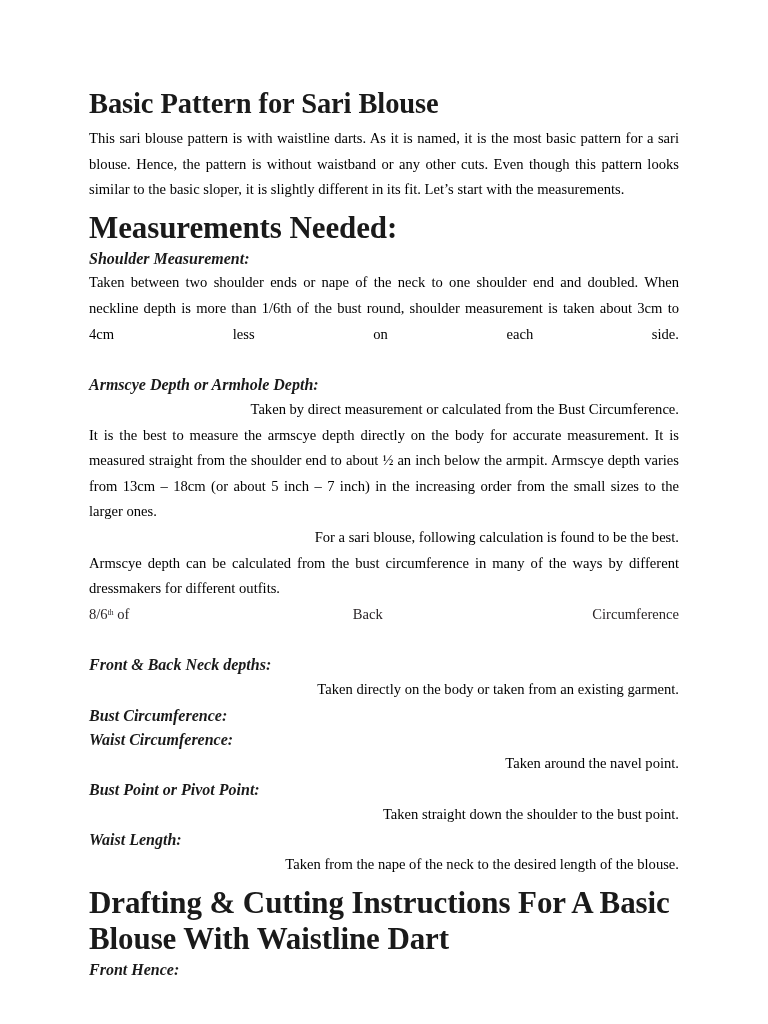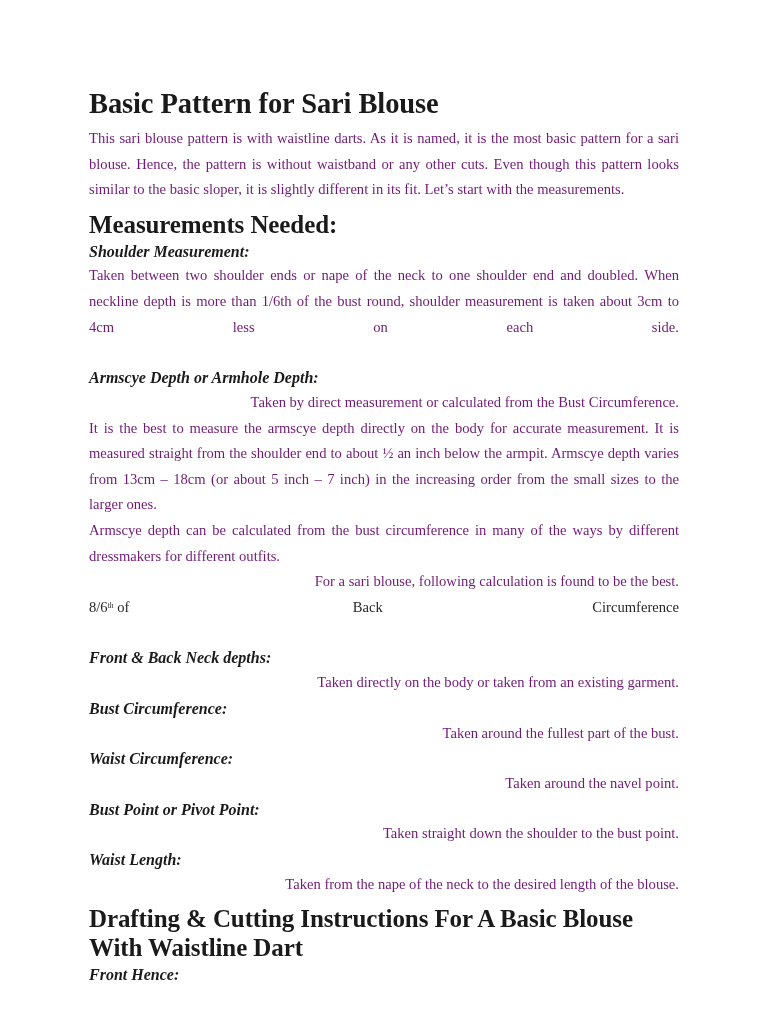--- a/index.html
+++ b/index.html
@@ -34,21 +34,21 @@
   h1.title {
     font-size: 28.5px;
     font-weight: bold;
     line-height: 1.12;
     letter-spacing: -0.1px;
     margin: 0 0 6px 0;
     color: #1a1a1a;
   }
 
   h2.section-title {
-    font-size: 25px;
+    font-size: 31px;
     font-weight: bold;
     line-height: 1.16;
     letter-spacing: -0.1px;
     margin: 7px 0 1px 0;
     color: #1a1a1a;
   }
 
   h3.sub-title {
     font-size: 16px;
     font-weight: bold;
@@ -57,21 +57,21 @@
     margin: 3px 0 1px 0;
     color: #1a1a1a;
   }
 
   
   p.body-text {
     font-size: 14.6px;
     line-height: 25.6px;
     margin: 0;
     text-align: justify;
-    color: #701a75;
+    color: #000000;
   }
 
   p.body-text.flow {
     text-align: justify;
     text-justify: inter-word;
   }
 
   p.body-text.plain {
     text-align: right;
   }
@@ -121,37 +121,36 @@
     <p class="body-text force-justify">Taken between two shoulder ends or nape of the neck to one shoulder end and doubled. When neckline depth is more than 1/6th of the bust round, shoulder measurement is taken about 3cm to 4cm less on each side.</p>
 
     <div class="gap-line"></div>
 
     <h3 class="sub-title">Armscye Depth or Armhole Depth:</h3>
 
     <p class="body-text plain">Taken by direct measurement or calculated from the Bust Circumference.</p>
 
     <p class="body-text flow">It is the best to measure the armscye depth directly on the body for accurate measurement. It is measured straight from the shoulder end to about ½ an inch below the armpit. Armscye depth varies from 13cm – 18cm (or about 5 inch – 7 inch) in the increasing order from the small sizes to the larger ones.</p>
 
+    <p class="body-text plain">For a sari blouse, following calculation is found to be the best.</p>
+
     <p class="body-text flow">Armscye depth can be calculated from the bust circumference in many of the ways by different dressmakers for different outfits.</p>
-
-    <p class="body-text plain">For a sari blouse, following calculation is found to be the best.</p>
 
     <div class="spread-line">
       <span><span>8/6</span><sup class="ord">th</sup><span> of</span></span>
       <span>Back</span>
       <span>Circumference</span>
     </div>
 
     <div class="gap-line"></div>
 
     <h3 class="sub-title">Front &amp; Back Neck depths:</h3>
     <p class="body-text plain">Taken directly on the body or taken from an existing garment.</p>
 
     <h3 class="sub-title">Bust Circumference:</h3>
-    <p class="body-text plain">Taken around the fullest part of the bust.</p>
 
     <h3 class="sub-title">Waist Circumference:</h3>
     <p class="body-text plain">Taken around the navel point.</p>
 
     <h3 class="sub-title">Bust Point or Pivot Point:</h3>
     <p class="body-text plain">Taken straight down the shoulder to the bust point.</p>
 
     <h3 class="sub-title">Waist Length:</h3>
     <p class="body-text plain">Taken from the nape of the neck to the desired length of the blouse.</p>
 

